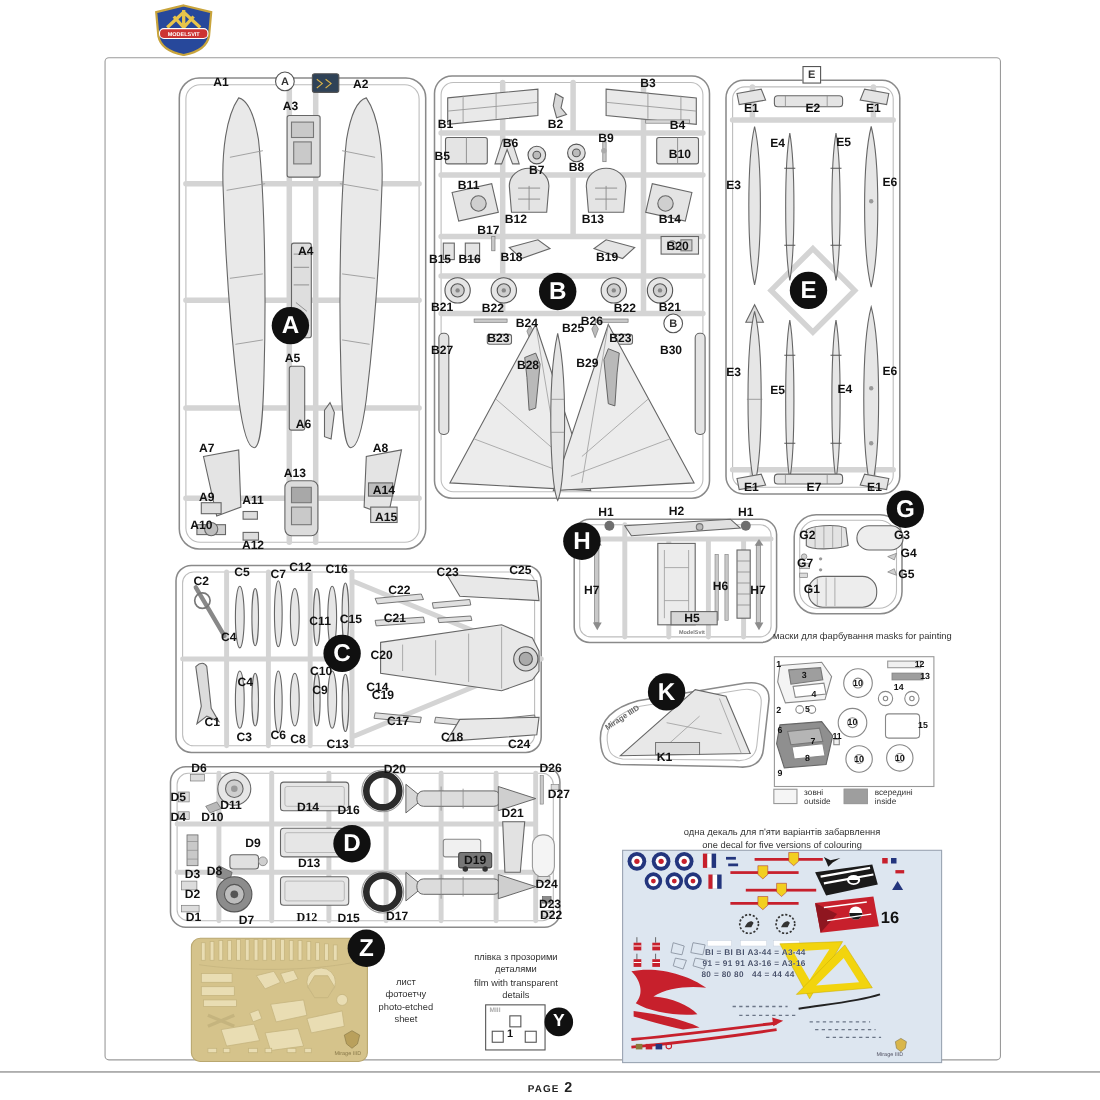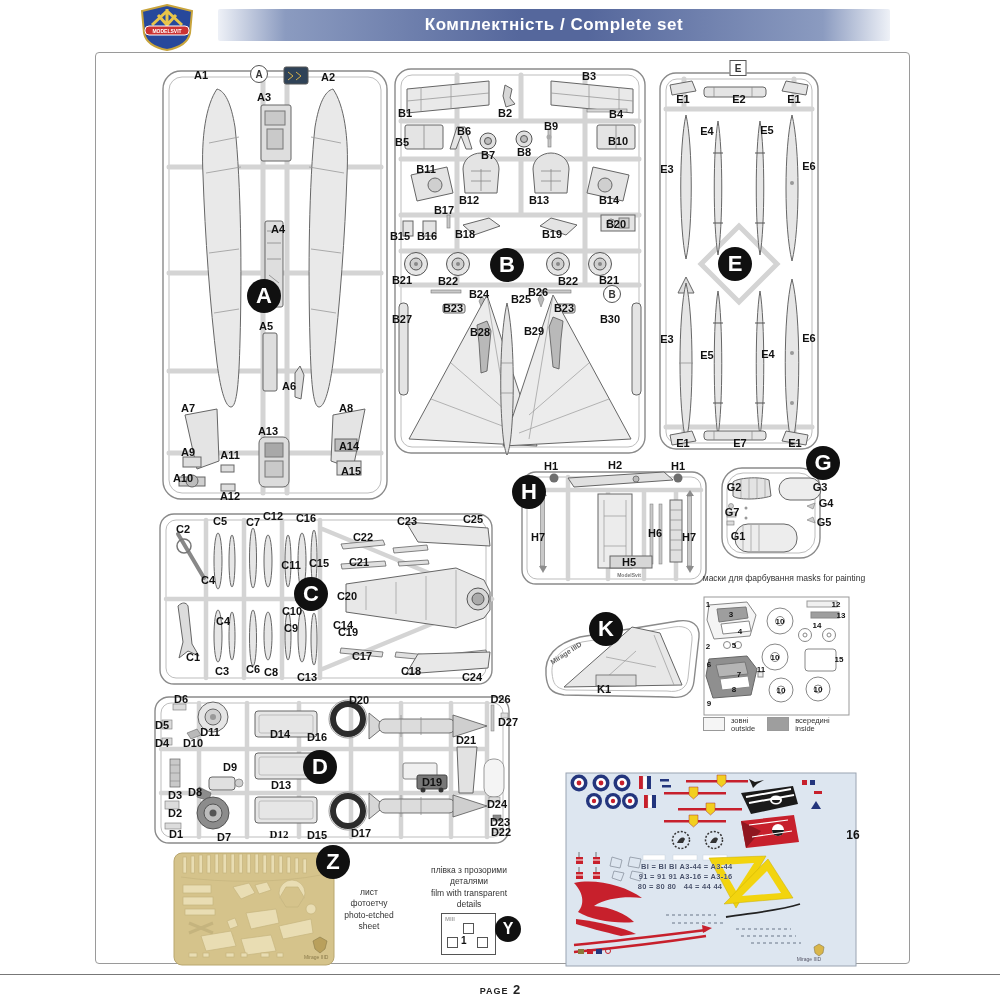--- a/index.html
+++ b/index.html
@@ -17,21 +17,21 @@
   
   .plabel{position:absolute;transform:translate(-50%,-50%);font-weight:bold;font-size:11px;color:#111;white-space:nowrap;z-index:5;}
   .plabel.badge{width:34px;height:34px;background:#101010;color:#fff;border-radius:50%;display:flex;align-items:center;justify-content:center;font-size:22px;}
   .plabel.badge-sm{width:26px;height:26px;background:#101010;color:#fff;border-radius:50%;display:flex;align-items:center;justify-content:center;font-size:16px;}
   .plabel.tab-circle{width:16px;height:16px;border:1.5px solid #555;background:#fff;border-radius:50%;display:flex;align-items:center;justify-content:center;font-size:10px;color:#333;}
   .plabel.tab-square{width:15px;height:14px;border:1.5px solid #555;background:#fff;display:flex;align-items:center;justify-content:center;font-size:10px;color:#333;}
   .plabel.mask-num{font-size:8px;}
   .plabel.molded{font-size:5px;color:#777;font-weight:bold;}
   .plabel.molded-rot{font-size:7px;color:#666;transform:translate(-50%,-50%) rotate(-33deg);}
   .plabel.code{font-size:7.5px;color:#45506b;letter-spacing:.3px;text-shadow:0 0 1px #fff;}
-  .plabel.num16{font-size:12px;color:#111;margin-left:44px;}
+  .plabel.num16{font-size:15px;color:#111;}
   .plabel.tiny{font-size:5px;color:#556;font-weight:normal;}
   
   .cap{position:absolute;text-align:center;color:#333;font-size:8.5px;line-height:1.35;}
   .cap .l{display:block;}
   #masks-legend{position:absolute;left:2px;top:144px;width:162px;display:flex;gap:6px;font-size:7.5px;color:#333;line-height:1.1;}
   .sw{width:20px;height:12px;border:1px solid #999;flex:none;}
   
   #film-box{left:440px;top:912px;width:53px;height:40px;border:1.5px solid #555;background:#fff;}
   #film-box .mii{position:absolute;left:3px;top:2px;font-size:6px;color:#aaa;font-weight:bold;}
   .fsq{position:absolute;width:9px;height:9px;border:1.2px solid #555;background:#fff;}
@@ -46,23 +46,20 @@
 </head>
 <body>
 
 <div class="abs" style="left:0;top:0;width:1000px;height:50px">
   <svg class="abs" style="left:138px;top:3px" width="58" height="48" viewBox="0 0 58 48">
     <path d="M29,2 L54,8 L52,30 C50,40 40,45 29,47 C18,45 8,40 6,30 L4,8 Z" fill="#27489b" stroke="#c8a43c" stroke-width="2"></path>
     <path d="M29,6 L29,30 M29,8 L14,22 M29,8 L44,22 M20,12 L29,22 M38,12 L29,22" stroke="#e8c44a" stroke-width="3" fill="none"></path>
     <rect x="7" y="23" width="44" height="9" rx="4" fill="#c33" stroke="#fff" stroke-width="1"></rect>
     <text x="29" y="30" text-anchor="middle" font-size="5" font-weight="bold" fill="#fff" font-family="Liberation Sans,sans-serif">MODELSVIT</text>
   </svg>
-  <div class="abs" id="banner">
-    <span>Комплектність / Complete set</span>
-  </div>
 </div>
 
 <div class="abs" id="sheet">
 
   <div class="sprue" style="left:63px;top:10px;width:232px;height:442px">
     <svg viewBox="0 0 232 442">
       <rect x="4" y="8" width="224" height="428" rx="18" fill="none" stroke="#8a8a8a" stroke-width="1.4"></rect>
       <rect x="10" y="14" width="212" height="416" rx="13" fill="none" stroke="#bdbdbd" stroke-width="1"></rect>
       <path d="M104,14 V430 M128,14 V430 M10,104 H222 M10,210 H222 M10,308 H222 M10,390 H222" stroke="#d4d4d4" stroke-width="5" fill="none" stroke-linecap="round"></path>
       <rect x="125" y="4" width="24" height="17" rx="2" fill="#2f4257" stroke="#555"></rect>
@@ -93,21 +90,21 @@
       <circle cx="33" cy="418" r="6" fill="#bdbdbd" stroke="#666"></circle>
       <rect x="62" y="421" width="14" height="7" fill="#dedede" stroke="#666"></rect>
     </svg>
   <div class="plabel" style="left: 42px; top: 12px;">A1</div>
       <div class="plabel" style="left: 169px; top: 14px;">A2</div>
       <div class="plabel tab-circle" style="left: 100px; top: 11px;">A</div>
       <div class="plabel" style="left: 105px; top: 34px;">A3</div>
       <div class="plabel" style="left: 119px; top: 166px;">A4</div>
       <div class="plabel badge" style="left: 105px; top: 233px;">A</div>
       <div class="plabel" style="left: 107px; top: 263px;">A5</div>
-      <div class="plabel" style="left: 130px; top: 323px; text-align: center;">A6</div>
+      <div class="plabel" style="left: 117px; top: 323px; text-align: center;">A6</div>
       <div class="plabel" style="left: 29px; top: 345px;">A7</div>
       <div class="plabel" style="left: 187px; top: 345px;">A8</div>
       <div class="plabel" style="left: 109px; top: 368px;">A13</div>
       <div class="plabel" style="left: 29px; top: 389px;">A9</div>
       <div class="plabel" style="left: 71px; top: 392px;">A11</div>
       <div class="plabel" style="left: 190px; top: 383px;">A14</div>
       <div class="plabel" style="left: 24px; top: 415px;">A10</div>
       <div class="plabel" style="left: 192px; top: 408px;">A15</div>
       <div class="plabel" style="left: 71px; top: 433px;">A12</div>
     </div>
@@ -604,20 +601,24 @@
   </div>
   <div class="abs" id="film-box" style="left:345px;top:860px">
     <span class="mii">MIII</span>
     <div class="fsq" style="left:21px;top:9px"></div>
     <div class="fsq" style="left:5px;top:23px"></div>
     <div class="fsq" style="left:35px;top:23px"></div>
     <span class="n1">1</span>
   </div>
   <div class="plabel badge-sm" style="left:412px;top:876px">Y</div>
 
+  <div class="ttl" style="left:470px;top:698px;width:290px">
+    <span style="display:block">одна декаль для п'яти варіантів забарвлення</span>
+    <span style="display:block">one decal for five versions of colouring</span>
+  </div>
   <div class="sprue" style="left:470px;top:720px;width:290px;height:193px">
     <svg viewBox="0 0 290 193">
       <rect x="0" y="0" width="290" height="193" fill="#dde6f0" stroke="#9aa4b2"></rect>
       <g>
         <g transform="translate(13,10)">
             <circle r="8.5" fill="#23357d"></circle>
             <circle r="5" fill="#fff"></circle>
             <circle r="2.4" fill="#c7202c"></circle>
           </g>
         <g transform="translate(35,10)">

